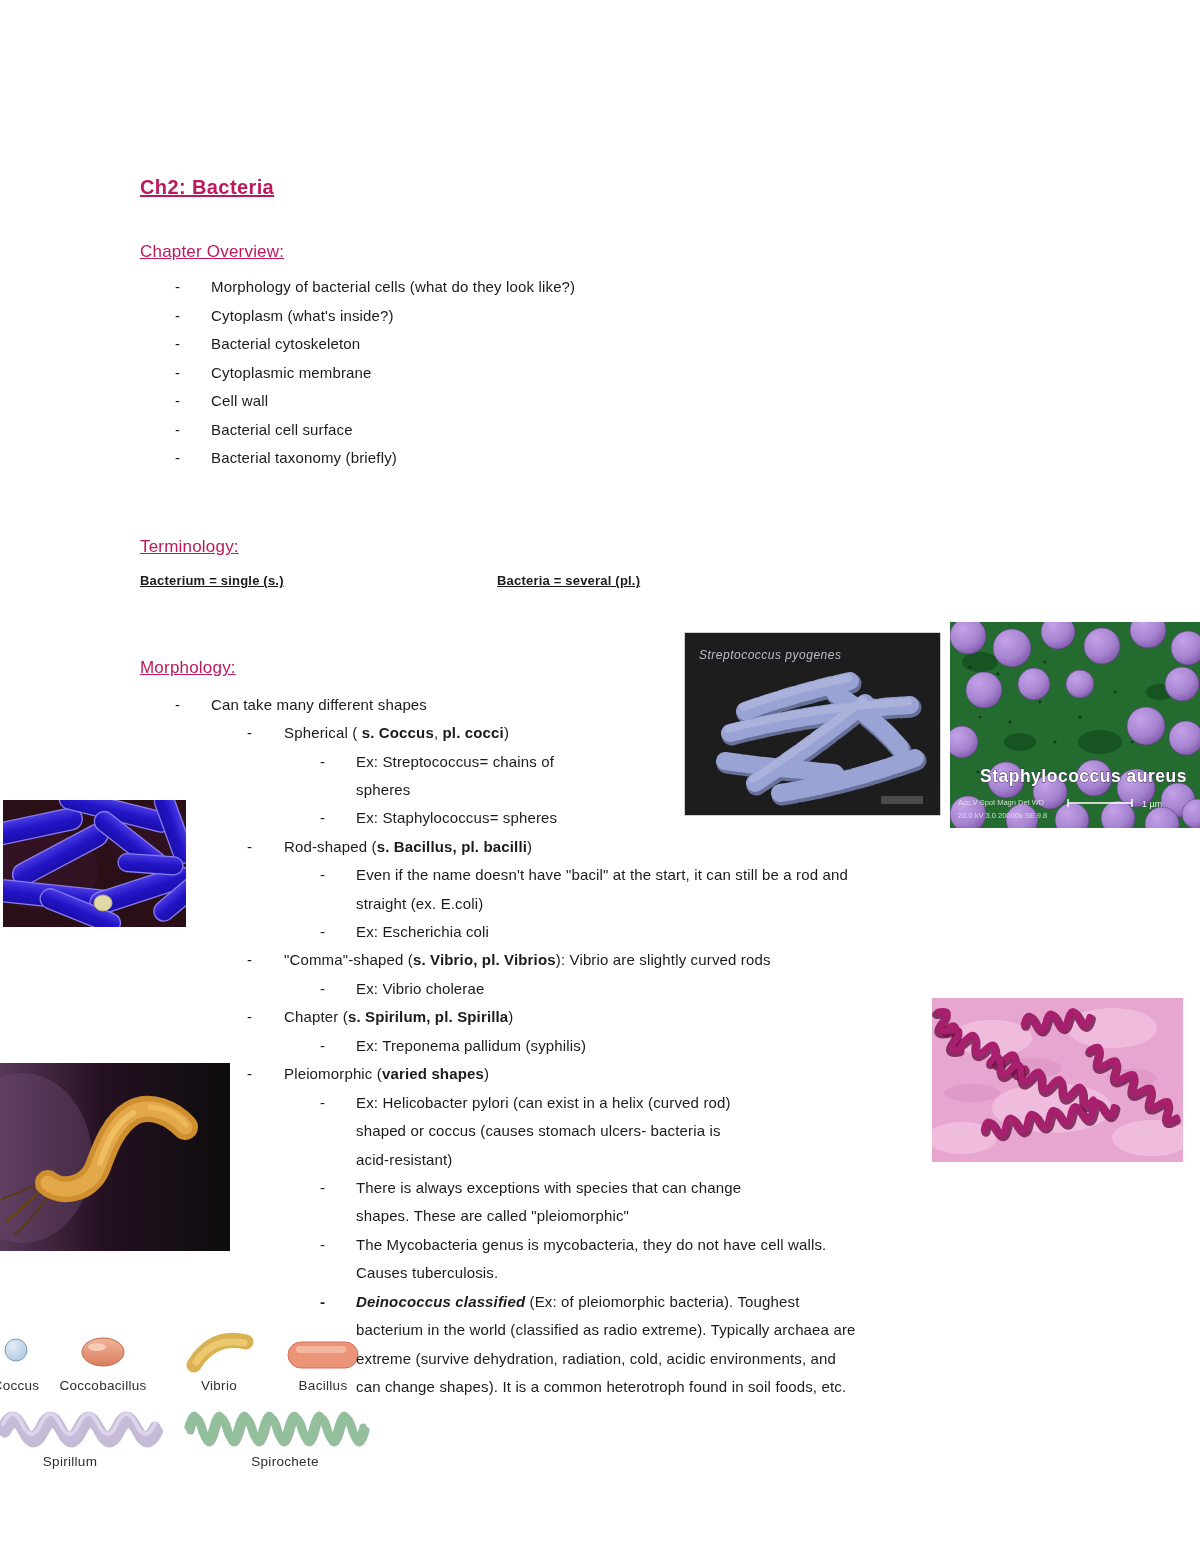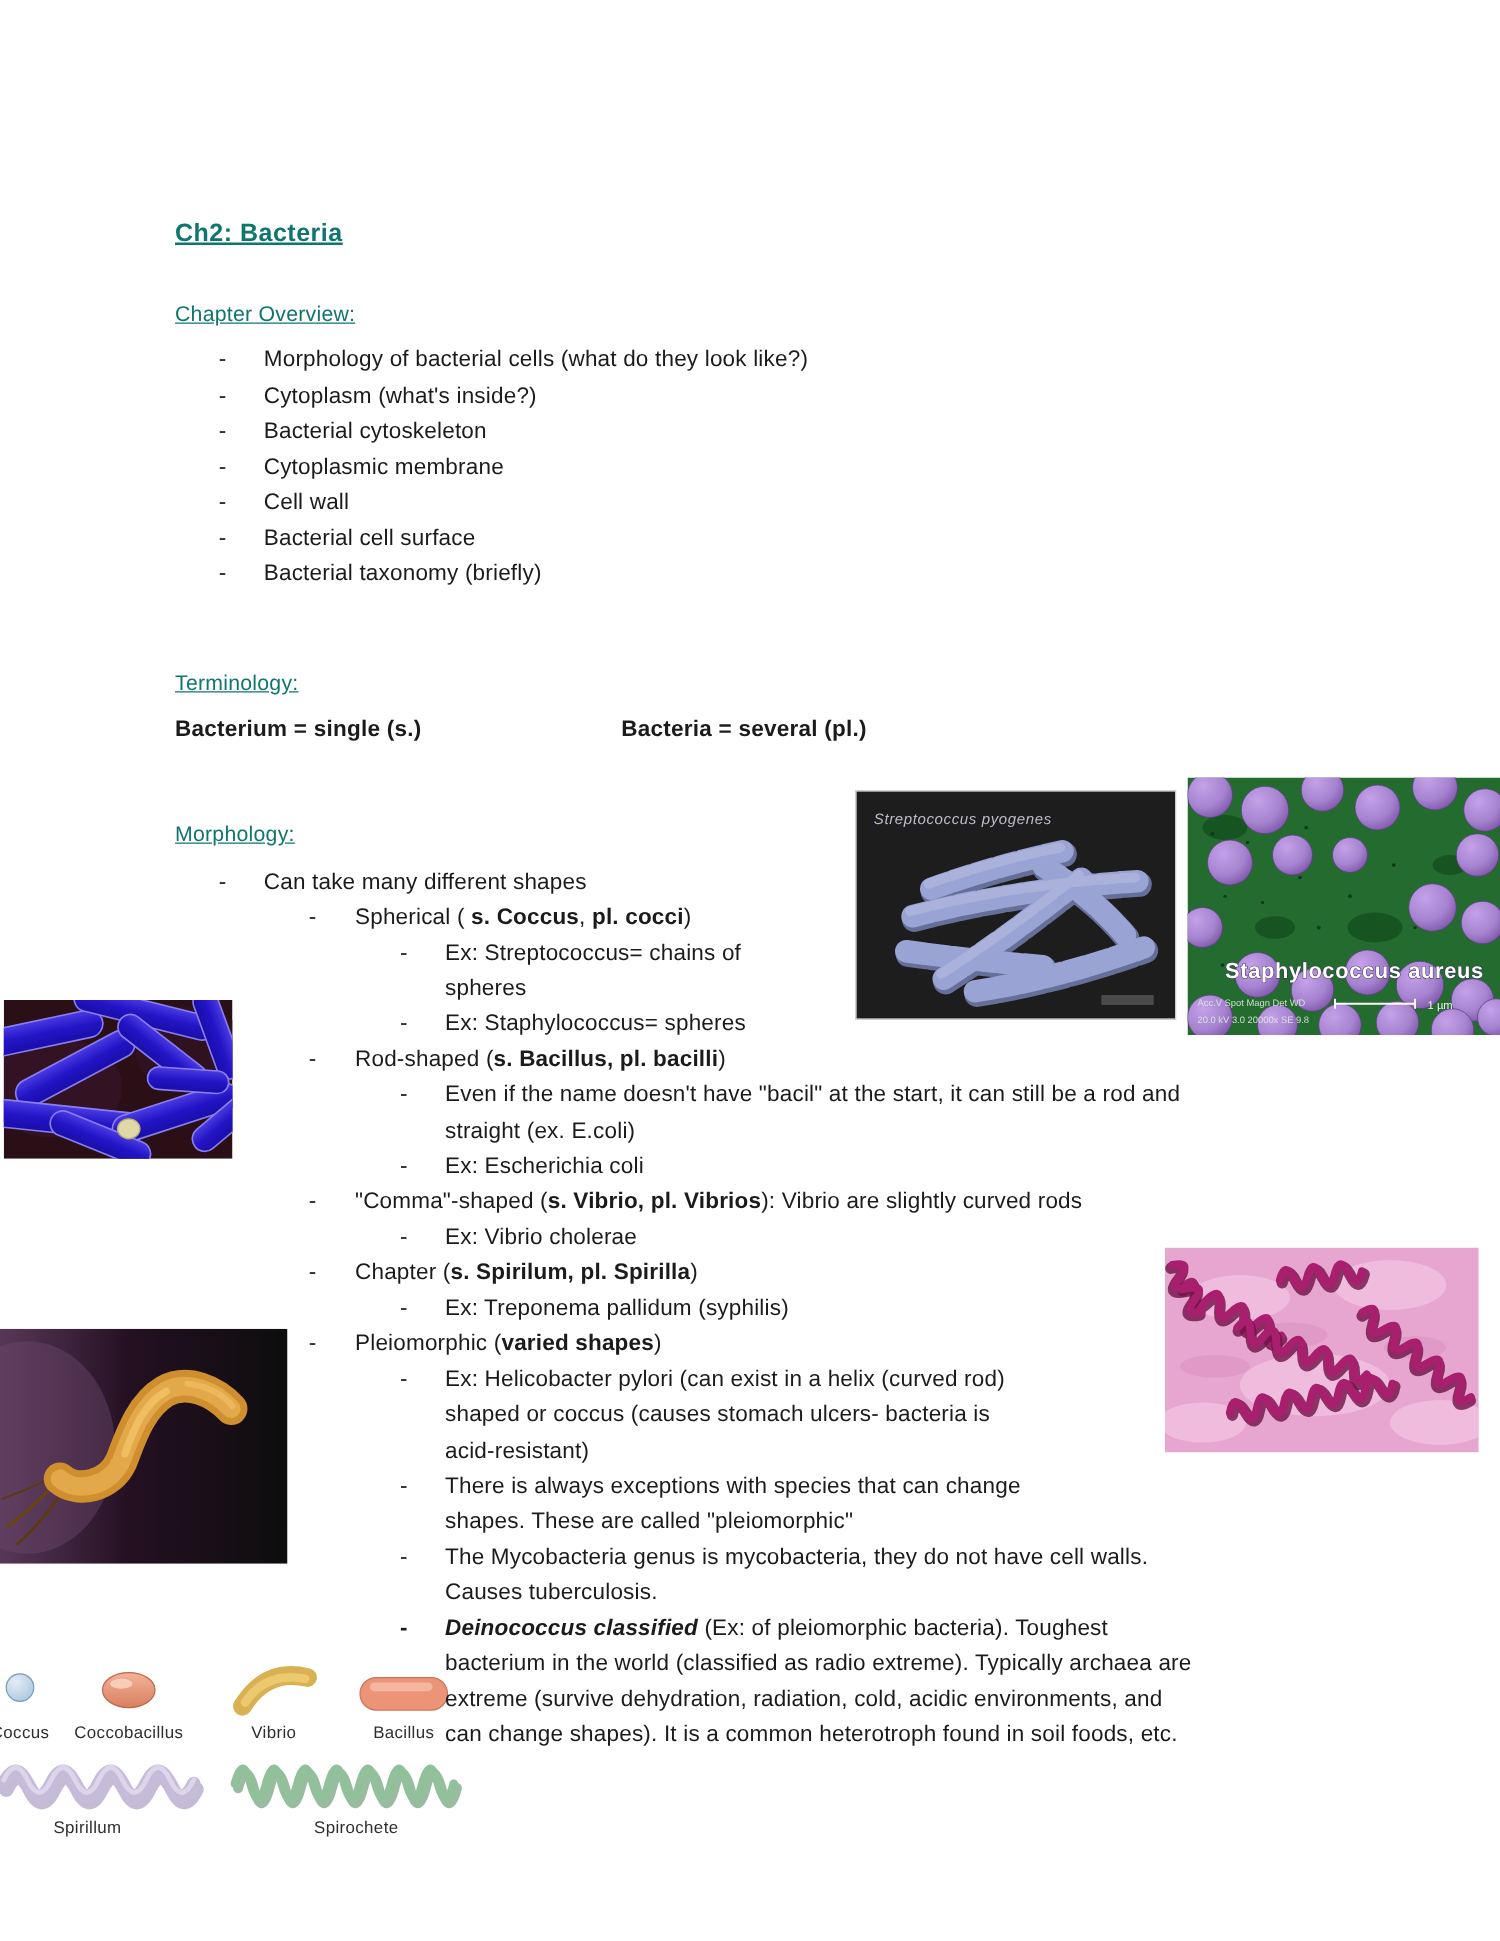--- a/index.html
+++ b/index.html
@@ -1,22 +1,22 @@
 <!DOCTYPE html>
 <html><head>
 <meta charset="utf-8">
 <style>
   html,body{margin:0;padding:0;background:#ffffff;}
   .page{position:relative;width:1200px;height:1553px;background:#ffffff;overflow:hidden;
         font-family:"Liberation Sans",sans-serif;color:#1b1b1b;}
-  .hd{position:absolute;text-decoration:underline;white-space:nowrap;color:#0f766e;}
+  .hd{position:absolute;text-decoration:underline;white-space:nowrap;color:#be185d;}
   .hd.h1{font-size:20px;font-weight:700;letter-spacing:.4px;}
   .hd.h2{font-size:17px;letter-spacing:.2px;text-align:center;}
-  .bold-line{position:absolute;font-size:18px;font-weight:700;white-space:nowrap;letter-spacing:.2px;}
-  .ln{position:absolute;white-space:nowrap;font-size:18px;line-height:20px;letter-spacing:.15px;}
+  .bold-line{position:absolute;font-size:13px;font-weight:700;white-space:nowrap;letter-spacing:.2px;text-decoration:underline;}
+  .ln{position:absolute;white-space:nowrap;font-size:15px;line-height:20px;letter-spacing:.15px;}
   .dash{display:inline-block;width:36px;}
   .l2 .dash{width:37px;}
   .bd .dash{font-weight:700;}
   .f-b{font-weight:700;margin-top:44px;}
   .f-i{}
   .f-u{}
   .f-bi{font-weight:700;font-style:italic;}
   .img{position:absolute;}
   .img svg{display:block;}
   .framed svg{outline:1px solid #cfcfcf;}

